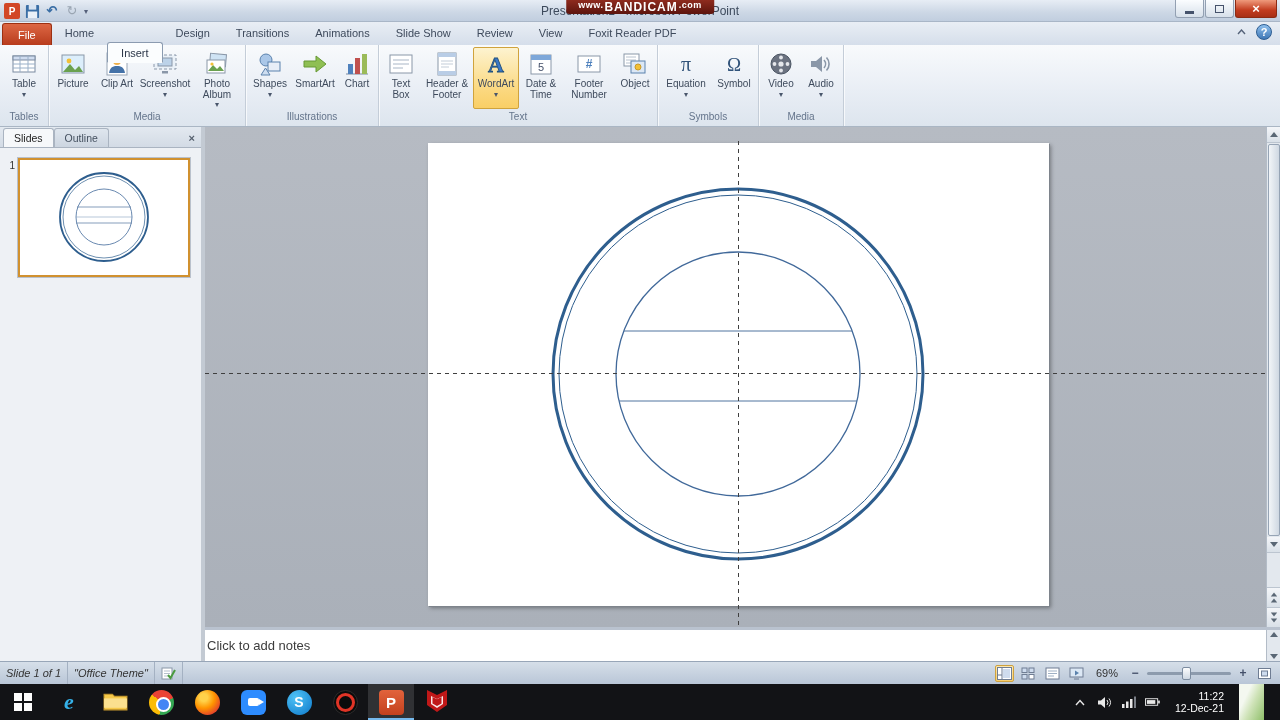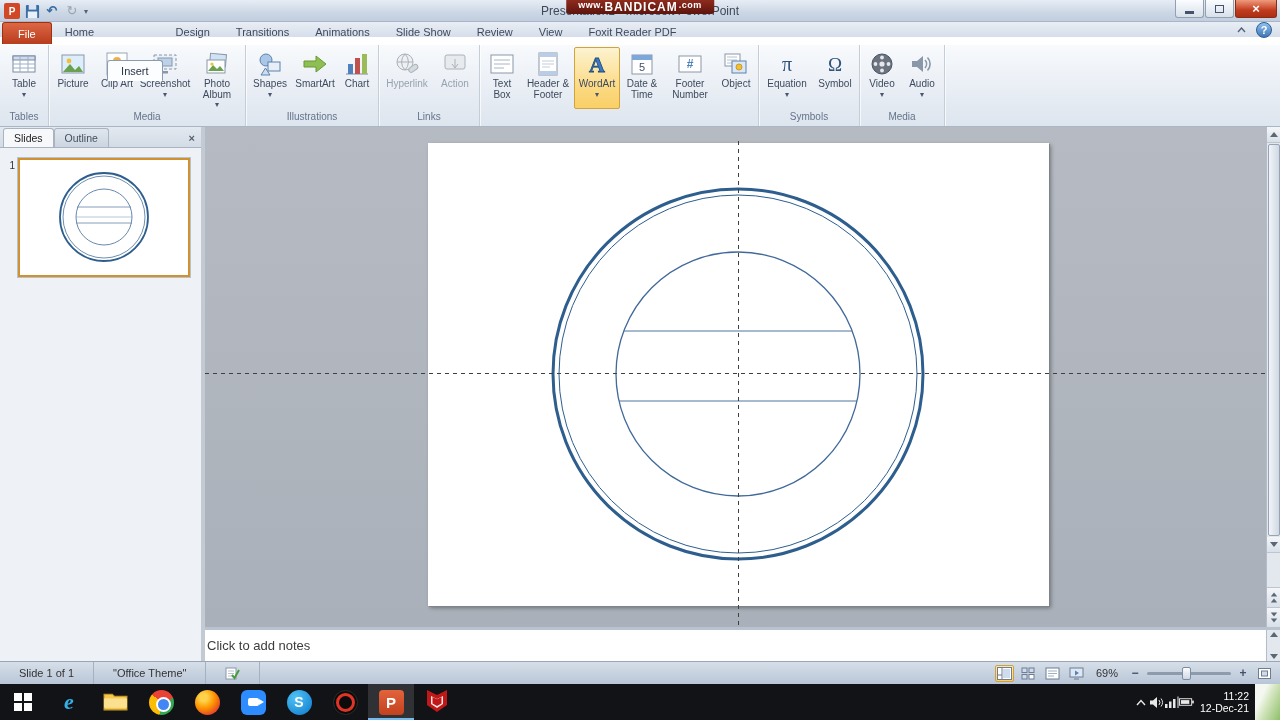--- a/index.html
+++ b/index.html
@@ -24,22 +24,22 @@
   .watermark .wm-big{font-size:12px;font-weight:bold;letter-spacing:1px;margin:0 1px;}
   .winbtns{position:absolute;right:3px;top:0;display:flex;gap:1px;}
   .wbtn{width:29px;height:18px;border:1px solid #93a0b2;border-top:none;display:flex;align-items:center;
     justify-content:center;background:linear-gradient(#fbfdff,#d7e0ea);border-radius:0 0 3px 3px;}
   .wbtn.close{background:linear-gradient(#ef9a7c,#c23b1e 60%,#a82f15);border-color:#8c2a12;width:42px;
     color:#fff;font-size:13px;font-weight:bold;}
   .glyph-min{width:9px;height:3px;background:#45526b;margin-top:7px;}
   .glyph-max{width:9px;height:8px;border:1.5px solid #45526b;}
 
   
-  .tabrow{position:absolute;top:22px;left:0;width:100%;height:15px;
-    background:linear-gradient(#e9eef5,#d5deea);display:flex;align-items:flex-start;}
+  .tabrow{position:absolute;top:22px;left:0;width:100%;height:23px;
+    background:linear-gradient(#e9eef5,#d5deea);display:flex;align-items:center;}
   .tab{height:21px;line-height:20px;padding:0 13px;font-size:11px;color:#3e4a5c;border-radius:3px 3px 0 0;}
   .tab.file{background:linear-gradient(#dd6744,#b83c1d);color:#fff;height:22px;line-height:22px;
     border:1px solid #9c3012;border-bottom:none;margin-left:2px;padding:0 15px;}
   .tab.active{background:#fbfdfe;border:1px solid #8b9bb0;border-bottom:1px solid #fbfdfe;
     color:#2b3648;position:relative;z-index:3;margin-top:38px;}
   .tabrow-right{margin-left:auto;display:flex;align-items:center;gap:6px;padding:0 8px 3px 0;}
   .mini-btn{width:17px;height:16px;display:flex;align-items:center;justify-content:center;}
   .helpbtn{width:16px;height:16px;border-radius:50%;background:linear-gradient(#8fc0ee,#3f77b5);
     color:#fff;font-weight:bold;font-size:11px;display:flex;align-items:center;justify-content:center;
     border:1px solid #2d5d92;}
@@ -98,21 +98,21 @@
 
   .notes{height:34px;background:#fff;border-top:3px solid #b9c2cf;display:flex;align-items:center;position:relative;}
   .notes-text{padding-left:2px;font-size:13px;color:#3c3c3c;}
   .notes-scroll{position:absolute;right:0;top:0;bottom:0;width:14px;background:#e3e8ee;border-left:1px solid #b3bcc7;
     display:flex;flex-direction:column;justify-content:space-between;align-items:center;padding:2px 0;}
 
   
   .statusbar{position:absolute;top:661px;left:0;width:100%;height:23px;
     background:linear-gradient(#d6dfe9,#b9c6d7);border-top:1px solid #98a6b8;display:flex;align-items:center;
     font-size:11px;color:#333;}
-  .sb-item{padding:0 19px;height:100%;display:flex;align-items:center;border-right:1px solid #a4b1c2;}
+  .sb-item{padding:0 6px;height:100%;display:flex;align-items:center;border-right:1px solid #a4b1c2;font-style:italic;}
   .sb-right{margin-left:auto;display:flex;align-items:center;gap:5px;padding-right:6px;}
   .viewic{width:19px;height:17px;display:flex;align-items:center;justify-content:center;border-radius:2px;}
   .viewic.cur{background:linear-gradient(#fde8b0,#f8cf6f);border:1px solid #cda13f;}
   .zoomtxt{padding:0 5px;min-width:32px;text-align:right;}
   .zbtn{width:14px;height:14px;display:flex;align-items:center;justify-content:center;color:#44506a;
     font-weight:bold;font-size:12px;}
   .ztrack{width:84px;height:3px;background:#8d9bad;border-radius:2px;position:relative;}
   .ztick{position:absolute;left:50%;top:-3px;width:1px;height:9px;background:#6f7d90;}
   .zthumb{position:absolute;left:42%;top:-5px;width:9px;height:13px;background:linear-gradient(#fcfdfe,#cfd8e2);
     border:1px solid #7c8ca0;border-radius:2px;}
@@ -132,21 +132,21 @@
   .zoom-sq{width:25px;height:25px;border-radius:6px;background:#2d8cff;display:flex;align-items:center;justify-content:center;}
   .cam{width:11px;height:8px;background:#fff;border-radius:2px;position:relative;}
   .cam::after{content:"";position:absolute;right:-5px;top:1px;border-top:3px solid transparent;border-bottom:3px solid transparent;
     border-left:5px solid #fff;}
   .skype-ball{background:radial-gradient(circle at 35% 30%,#4fc3f7,#0d78c9);display:flex;align-items:center;justify-content:center;
     color:#fff;font-weight:bold;font-size:14px;}
   .rec-ball{background:#0b0b0b;border:1px solid #2c2c2c;display:flex;align-items:center;justify-content:center;}
   .rec-ball::after{content:"";width:13px;height:13px;border-radius:50%;border:3px solid #e03426;}
   .ppt-sq{width:25px;height:25px;border-radius:4px;background:linear-gradient(#e2633c,#c3411e);display:flex;
     align-items:center;justify-content:center;color:#fff;font-weight:bold;font-size:15px;}
-  .tray{margin-left:auto;display:flex;align-items:center;gap:0;padding-right:0;color:#e8e8e8;}
+  .tray{margin-left:auto;display:flex;align-items:center;gap:9px;padding-right:16px;color:#e8e8e8;}
   .trayic{display:flex;align-items:center;justify-content:center;width:15px;height:15px;}
   .clock{display:flex;flex-direction:column;align-items:flex-end;justify-content:center;font-size:10.5px;
     line-height:12px;color:#fff;padding:0 6px;}
   .sliver{width:25px;height:36px;background:linear-gradient(115deg,#f4f8f0 0 30%,#cfe3b8 55%,#8fbf6a);}
 </style>
 </head>
 <body>
 
 <div id="app">
 
@@ -306,44 +306,20 @@
                 <rect x="11" y="7" width="5" height="16" fill="#c0504d"></rect>
                 <rect x="18" y="3" width="5" height="20" fill="#9bbb59"></rect>
               </svg>
             </span>
           <span>Chart</span>
         </div>
       </div>
       <div class="glabel">Illustrations</div>
     </div>
 
-    <div class="rgroup">
-      <div class="gbuttons">
-        <div class="bigbtn w52 disabled">
-          <span>
-              <svg class="i" viewBox="0 0 26 26">
-                <circle cx="11" cy="11" r="8" fill="#eef0f2" stroke="#aab2bc"></circle>
-                <path d="M3 11h16M11 3a11 11 0 010 16M11 3a11 11 0 000 16" stroke="#aab2bc" fill="none"></path>
-                <rect x="14" y="15" width="10" height="5" rx="2.5" fill="#d5dade" stroke="#aab2bc" transform="rotate(-35 19 17)"></rect>
-              </svg>
-            </span>
-          <span>Hyperlink</span>
-        </div>
-        <div class="bigbtn disabled">
-          <span>
-              <svg class="i" viewBox="0 0 26 26">
-                <rect x="3" y="4" width="20" height="14" rx="2" fill="#e8ebee" stroke="#aab2bc"></rect>
-                <path d="M13 8v9M10 13l3 4 3-4" stroke="#aab2bc" fill="none"></path>
-              </svg>
-            </span>
-          <span>Action</span>
-        </div>
-      </div>
-      <div class="glabel">Links</div>
-    </div>
 
     <div class="rgroup">
       <div class="gbuttons">
         <div class="bigbtn w40">
           <span>
               <svg class="i" viewBox="0 0 26 26">
                 <rect x="2" y="4" width="22" height="18" fill="#fff" stroke="#8a97a8"></rect>
                 <path d="M5 9h16M5 13h16M5 17h10" stroke="#a9b6c6"></path>
               </svg>
             </span>
@@ -393,20 +369,21 @@
               <svg class="i" viewBox="0 0 26 26">
                 <rect x="2" y="3" width="15" height="12" fill="#fff" stroke="#8a97a8"></rect>
                 <path d="M4 6h10M4 9h10M4 12h7" stroke="#b8c2ce"></path>
                 <rect x="9" y="10" width="14" height="12" fill="#dbe7f5" stroke="#5b82ad"></rect>
                 <circle cx="16" cy="16" r="3" fill="#f2c037" stroke="#c89a2a"></circle>
               </svg>
             </span>
           <span>Object</span>
         </div>
       </div>
+      <div class="glabel">Text</div>
     </div>
 
     <div class="rgroup">
       <div class="gbuttons">
         <div class="bigbtn w52">
           <span>
               <svg class="i" viewBox="0 0 26 26">
                 <text x="13" y="20" text-anchor="middle" font-size="20" font-family="Liberation Serif, serif" fill="#31537a">π</text>
               </svg>
             </span>

